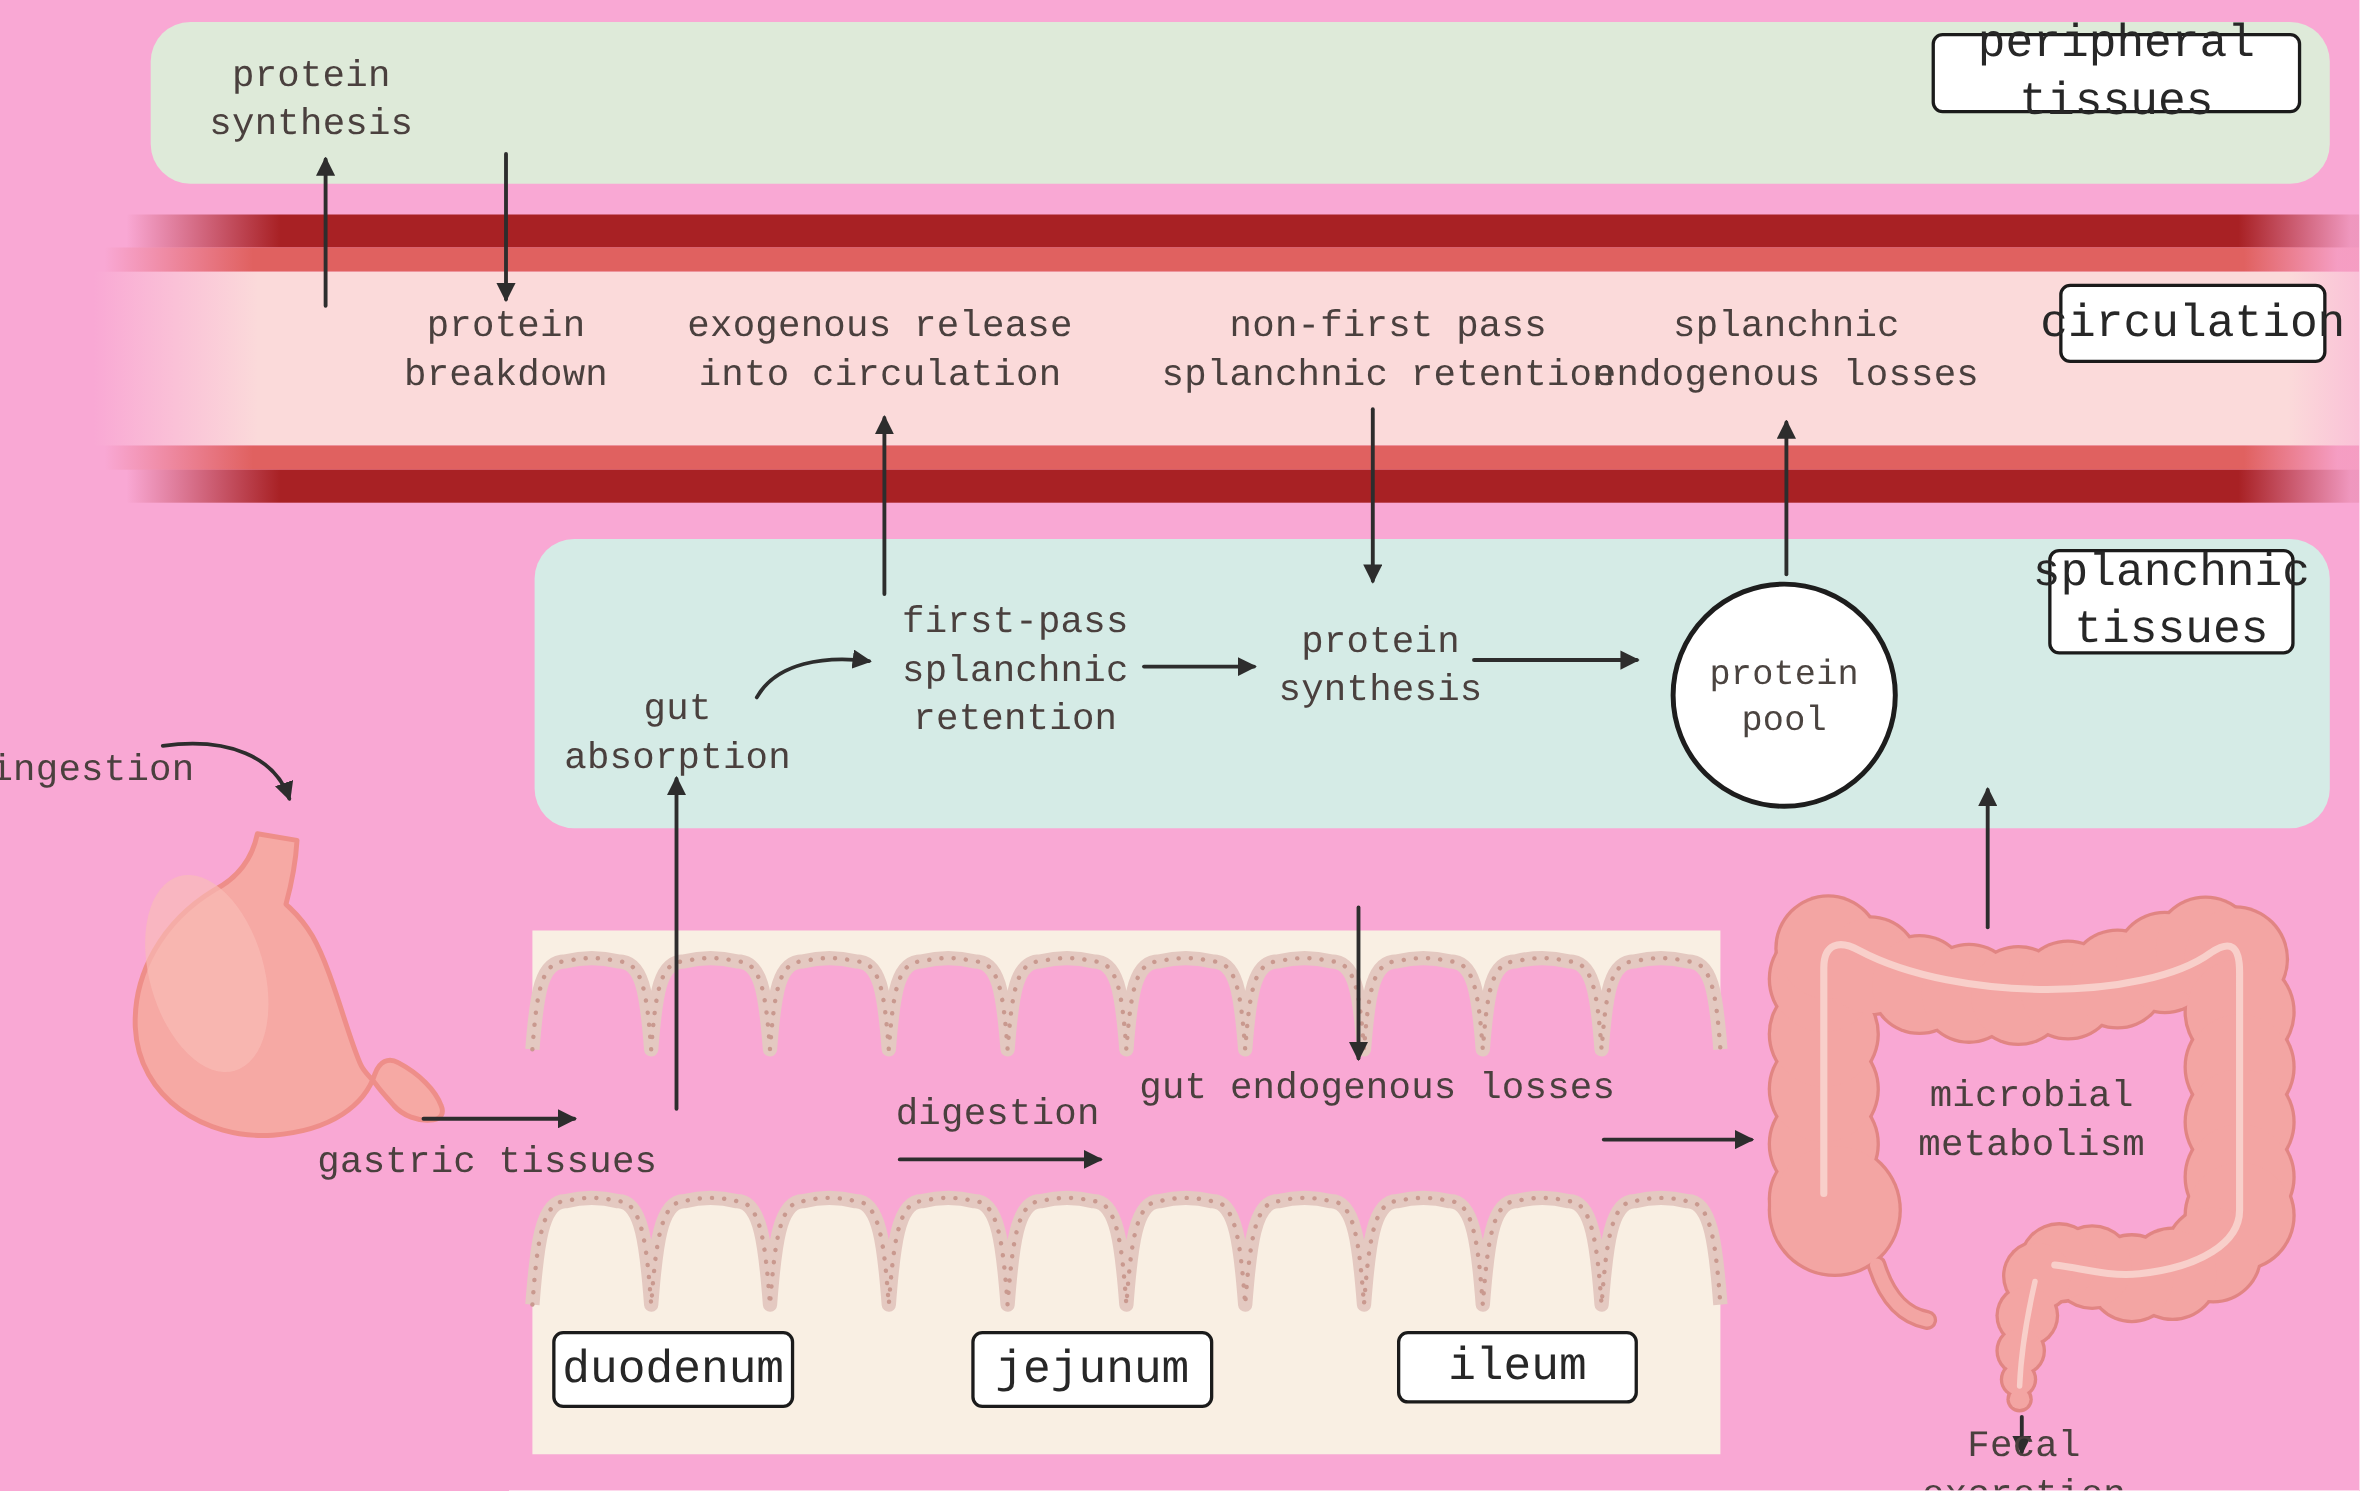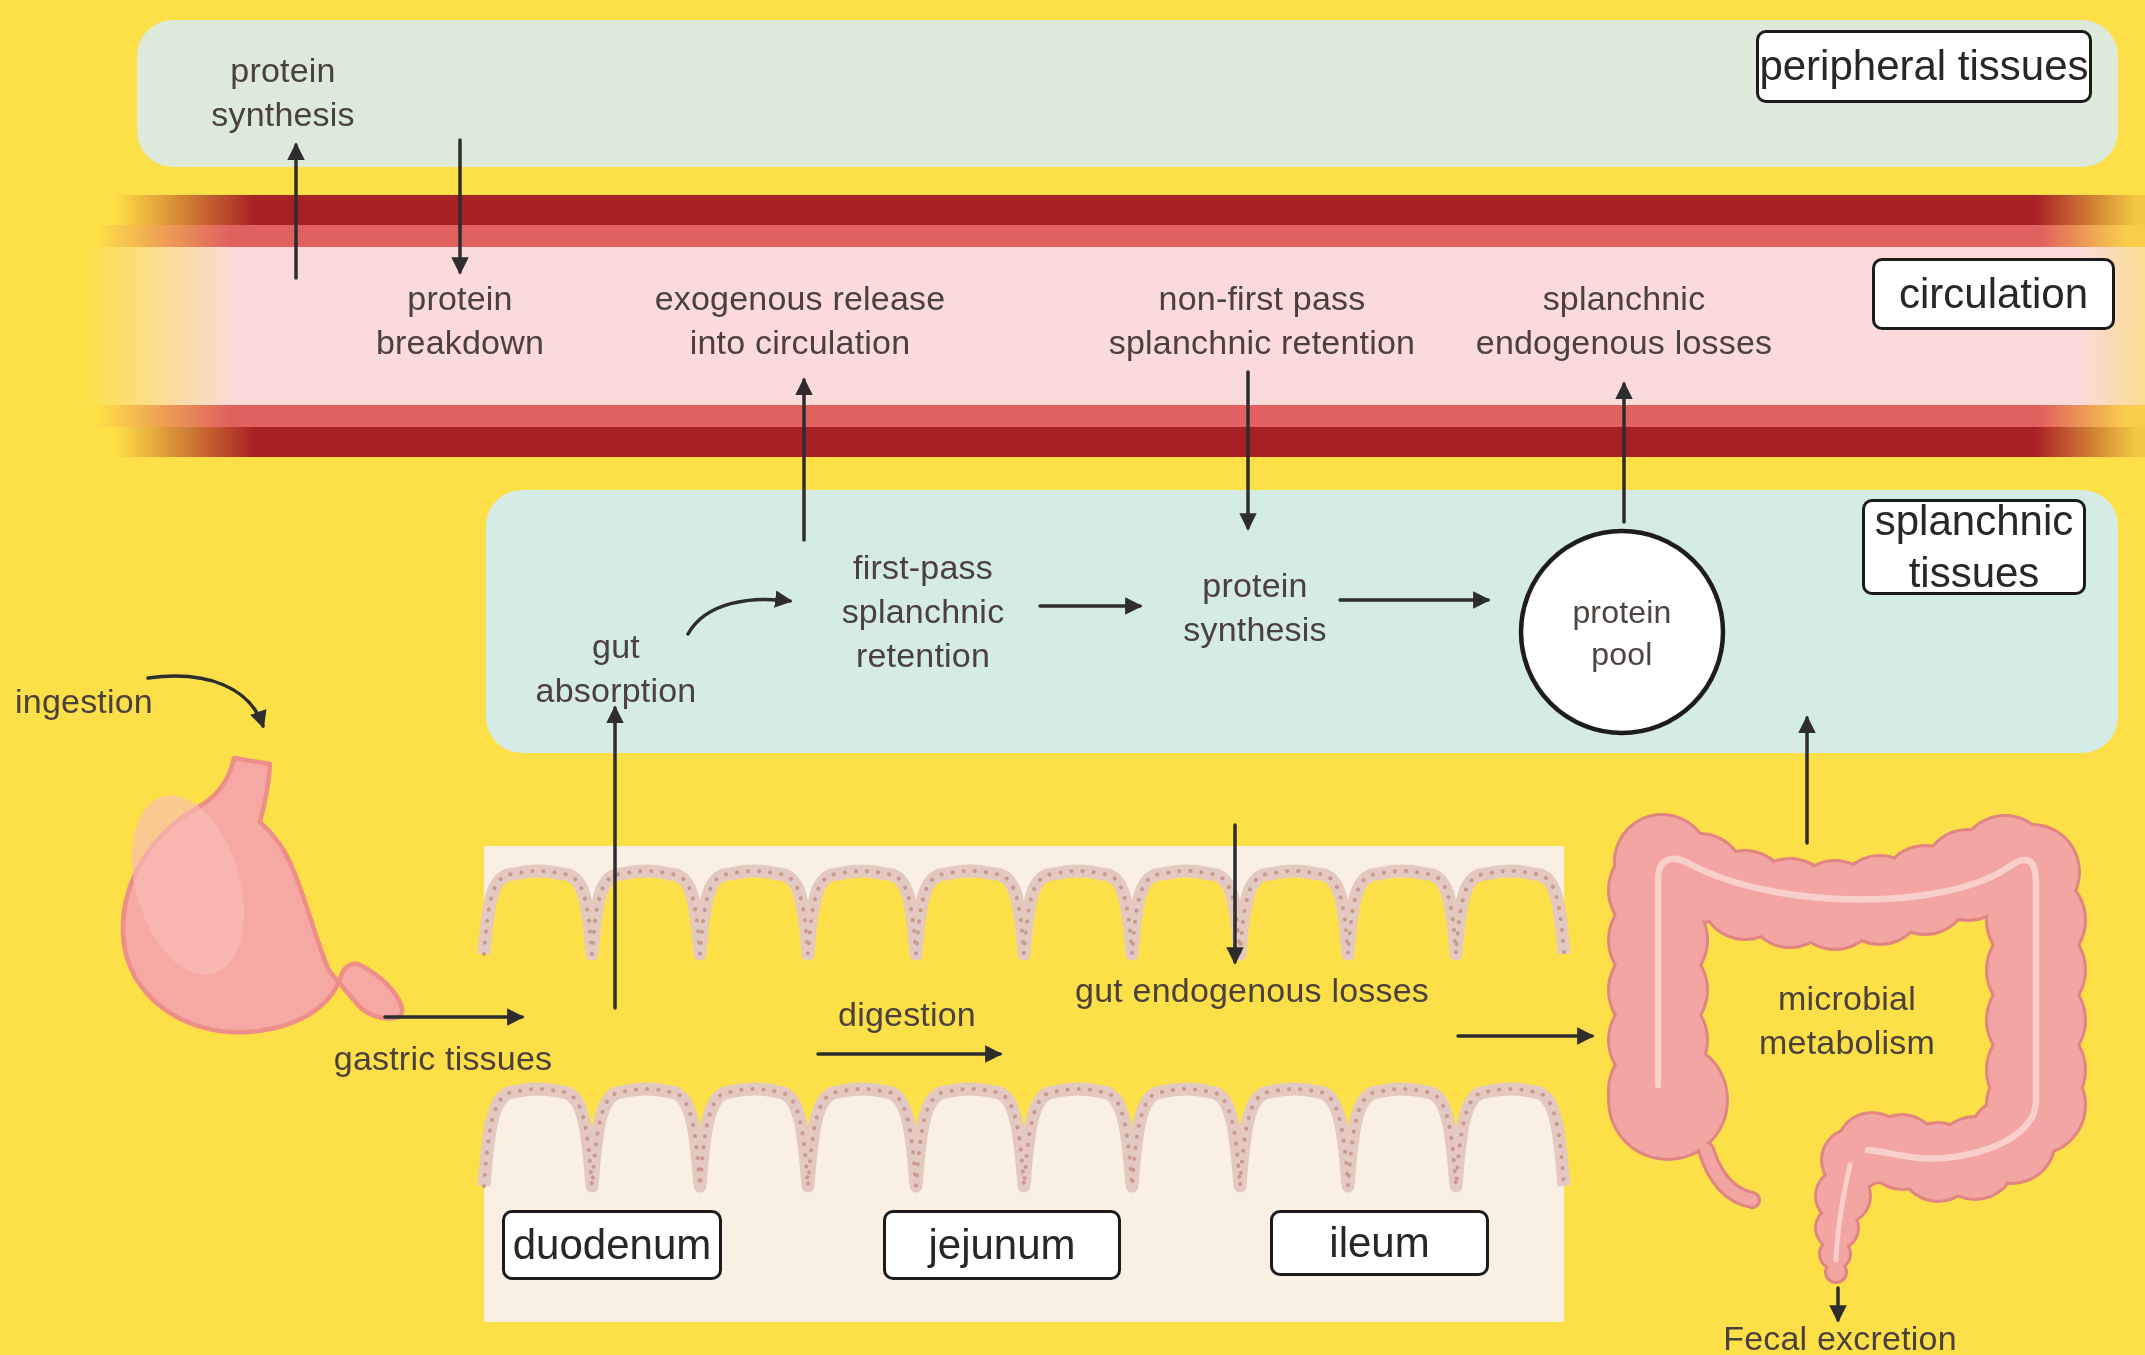--- a/index.html
+++ b/index.html
@@ -1,38 +1,38 @@
 <!DOCTYPE html>
 <html><head>
 <meta charset="utf-8">
 <style>
   html,body{margin:0;padding:0;background:#fff;}
-  #canvas{position:relative;width:2145px;height:1355px;background:#fde047;overflow:hidden;
-          font-family:Liberation Sans, sans-serif;}
+  #canvas{position:relative;width:2145px;height:1355px;background:#f9a8d4;overflow:hidden;
+          font-family:Liberation Mono, monospace;}
   .band{position:absolute;}
   #band-peripheral{left:137px;top:20px;width:1981px;height:147px;border-radius:36px;background:#deead9;}
   #band-splanchnic{left:486px;top:490px;width:1632px;height:263px;border-radius:36px;background:#d5ebe6;}
   .stripe{position:absolute;left:85px;width:2060px;}
   #stripe-dark-top   {top:195px;height:30px; background:linear-gradient(90deg, rgba(168,33,36,0) 30px, #a82124 170px, #a82124 1950px, rgba(168,33,36,0.12) 2052px);}
   #stripe-salmon-top {top:225px;height:22px; background:linear-gradient(90deg, rgba(224,97,96,0) 10px, #e06160 145px, #e06160 1955px, rgba(224,97,96,0.15) 2040px);}
   #stripe-pink       {top:247px;height:158px;background:linear-gradient(90deg, rgba(251,218,218,0) 0px, #fbdada 150px, #fbdada 1995px, rgba(251,218,218,0.5) 2060px);}
   #stripe-salmon-bot {top:405px;height:22px; background:linear-gradient(90deg, rgba(224,97,96,0) 10px, #e06160 145px, #e06160 1955px, rgba(224,97,96,0.15) 2040px);}
   #stripe-dark-bot   {top:427px;height:30px; background:linear-gradient(90deg, rgba(168,33,36,0) 30px, #a82124 170px, #a82124 1950px, rgba(168,33,36,0.12) 2052px);}
   svg#gfx{position:absolute;left:0;top:0;width:2145px;height:1355px;}
   .lbl{position:absolute;transform:translate(-50%,-50%);font-size:34px;line-height:1.3;
        color:#4a403e;text-align:center;white-space:pre-line;letter-spacing:0.2px;}
   .lbl.pool{font-size:32px;color:#4b4440;}
   .box{position:absolute;background:#ffffff;border:3.5px solid #1b1b1b;border-radius:10px;
        display:flex;align-items:center;justify-content:center;font-size:42px;color:#272727;
        text-align:center;white-space:pre-line;line-height:1.25;box-sizing:border-box;}
   #box-peripheral{left:1756px;top:30px;width:336px;height:73px;}
   #box-circulation{left:1872px;top:258px;width:243px;height:72px;}
   #box-splanchnic{left:1862px;top:499px;width:224px;height:96px;}
   #box-duodenum{left:502px;top:1210px;width:220px;height:70px;}
-  #box-jejunum{left:883px;top:1210px;width:238px;height:70px;}
+  #box-jejunum{left:883px;top:1210px;width:220px;height:70px;}
   #box-ileum{left:1270px;top:1210px;width:219px;height:66px;}
 </style>
 </head>
 <body>
 
 <div id="canvas">
 
   <div class="band" id="band-peripheral"></div>
   <div class="stripe" id="stripe-dark-top"></div>
   <div class="stripe" id="stripe-salmon-top"></div>

